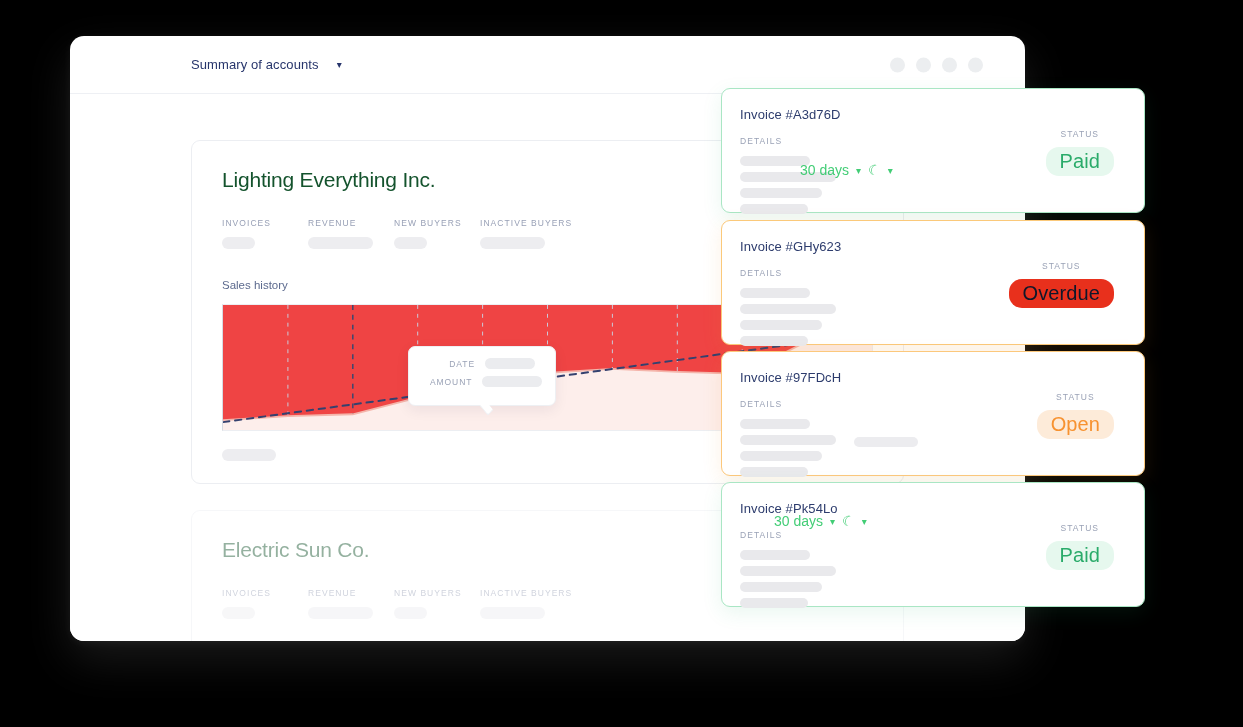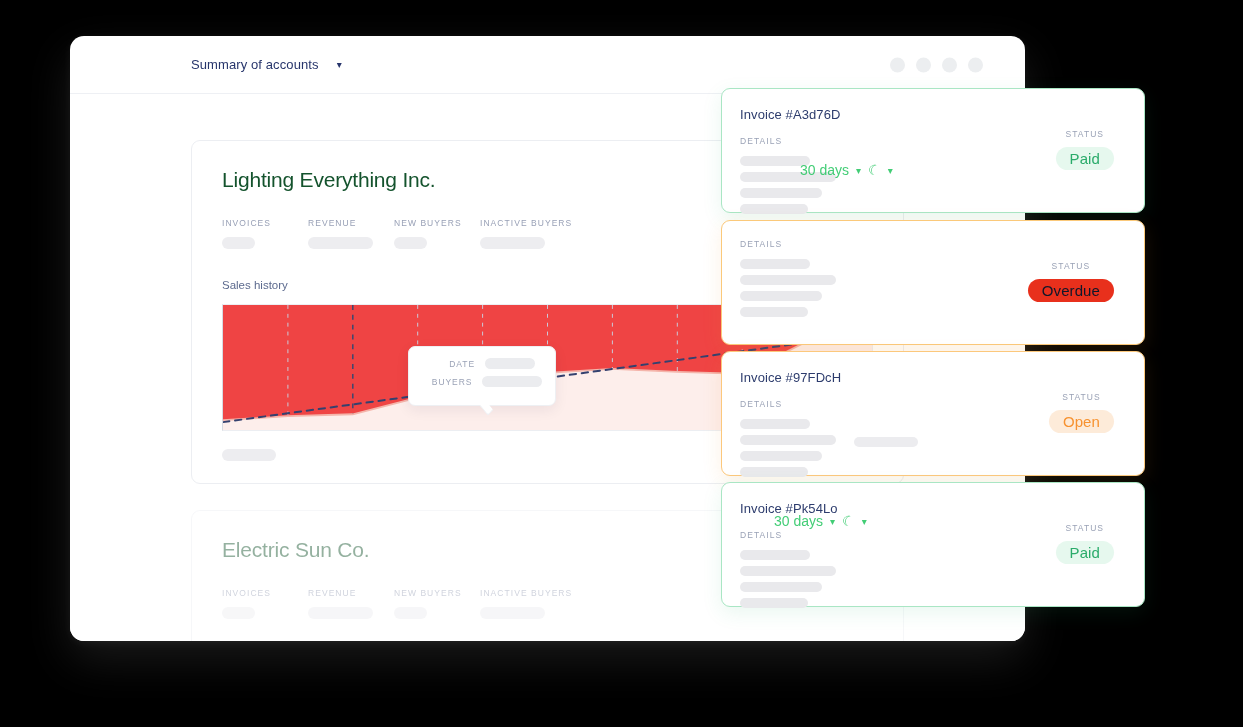--- a/index.html
+++ b/index.html
@@ -226,21 +226,21 @@
     text-align: center;
   }
   .status-label {
     font-size: 8.5px;
     letter-spacing: 1.05px;
     color: #9aa2b6;
     margin-bottom: 8px;
   }
   .status-badge {
     display: inline-block;
-    font-size: 15px;
+    font-size: 20px;
     border-radius: 13px;
     padding: 3px 14px;
     letter-spacing: .1px;
   }
   .badge-paid    { color: #2aab6a; background: #e6f8ee; }
   .badge-overdue { color: #0f172a; background: #e8301c; }
   .badge-open    { color: #f79230; background: #fdebd9; }
 
   
   .ghost-dropdown {
@@ -329,21 +329,21 @@
 
             <circle cx="350" cy="74" r="4.2" fill="#1f2b52"></circle>
           </svg>
 
           <div class="chart-tooltip">
             <div class="tip-row">
               <span class="tip-key">DATE</span>
               <span class="tip-val v1"></span>
             </div>
             <div class="tip-row">
-              <span class="tip-key">BUYERS</span>
+              <span class="tip-key">AMOUNT</span>
               <span class="tip-val v2"></span>
             </div>
             <div class="tip-arrow"></div>
           </div>
         </div>
 
         <div class="chart-footer-bar"></div>
       </div>
 
       <div class="account-card faded">
@@ -382,20 +382,21 @@
       <div class="inv-line ln-3"></div>
       <div class="inv-line ln-4"></div>
     </div>
     <div class="inv-status">
       <div class="status-label">STATUS</div>
       <span class="status-badge badge-paid">Paid</span>
     </div>
   </div>
 
   <div class="invoice-card c2">
+    <div class="inv-title">Invoice #GHy623</div>
     <div class="inv-details-label">DETAILS</div>
     <div class="inv-lines">
       <div class="inv-line ln-1"></div>
       <div class="inv-line ln-2"></div>
       <div class="inv-line ln-3"></div>
       <div class="inv-line ln-4"></div>
     </div>
     <div class="inv-status">
       <div class="status-label">STATUS</div>
       <span class="status-badge badge-overdue">Overdue</span>

